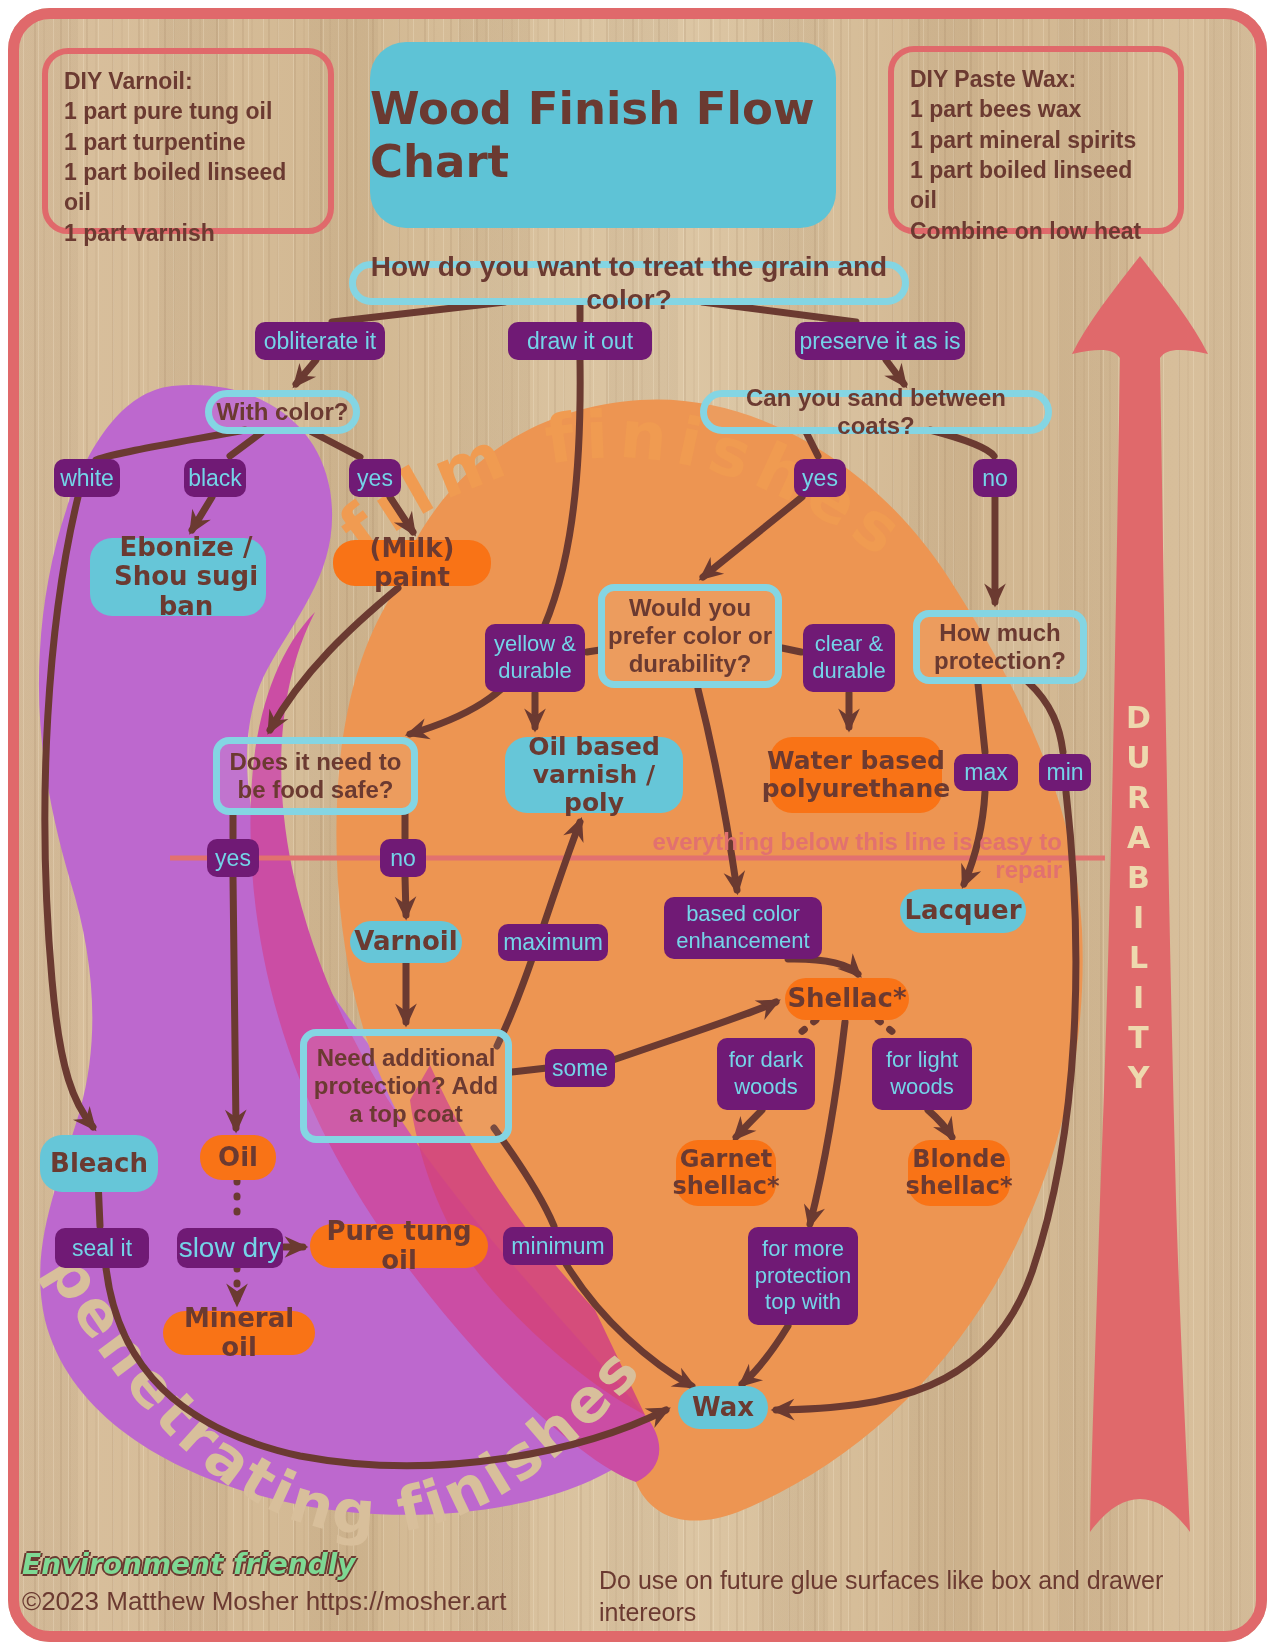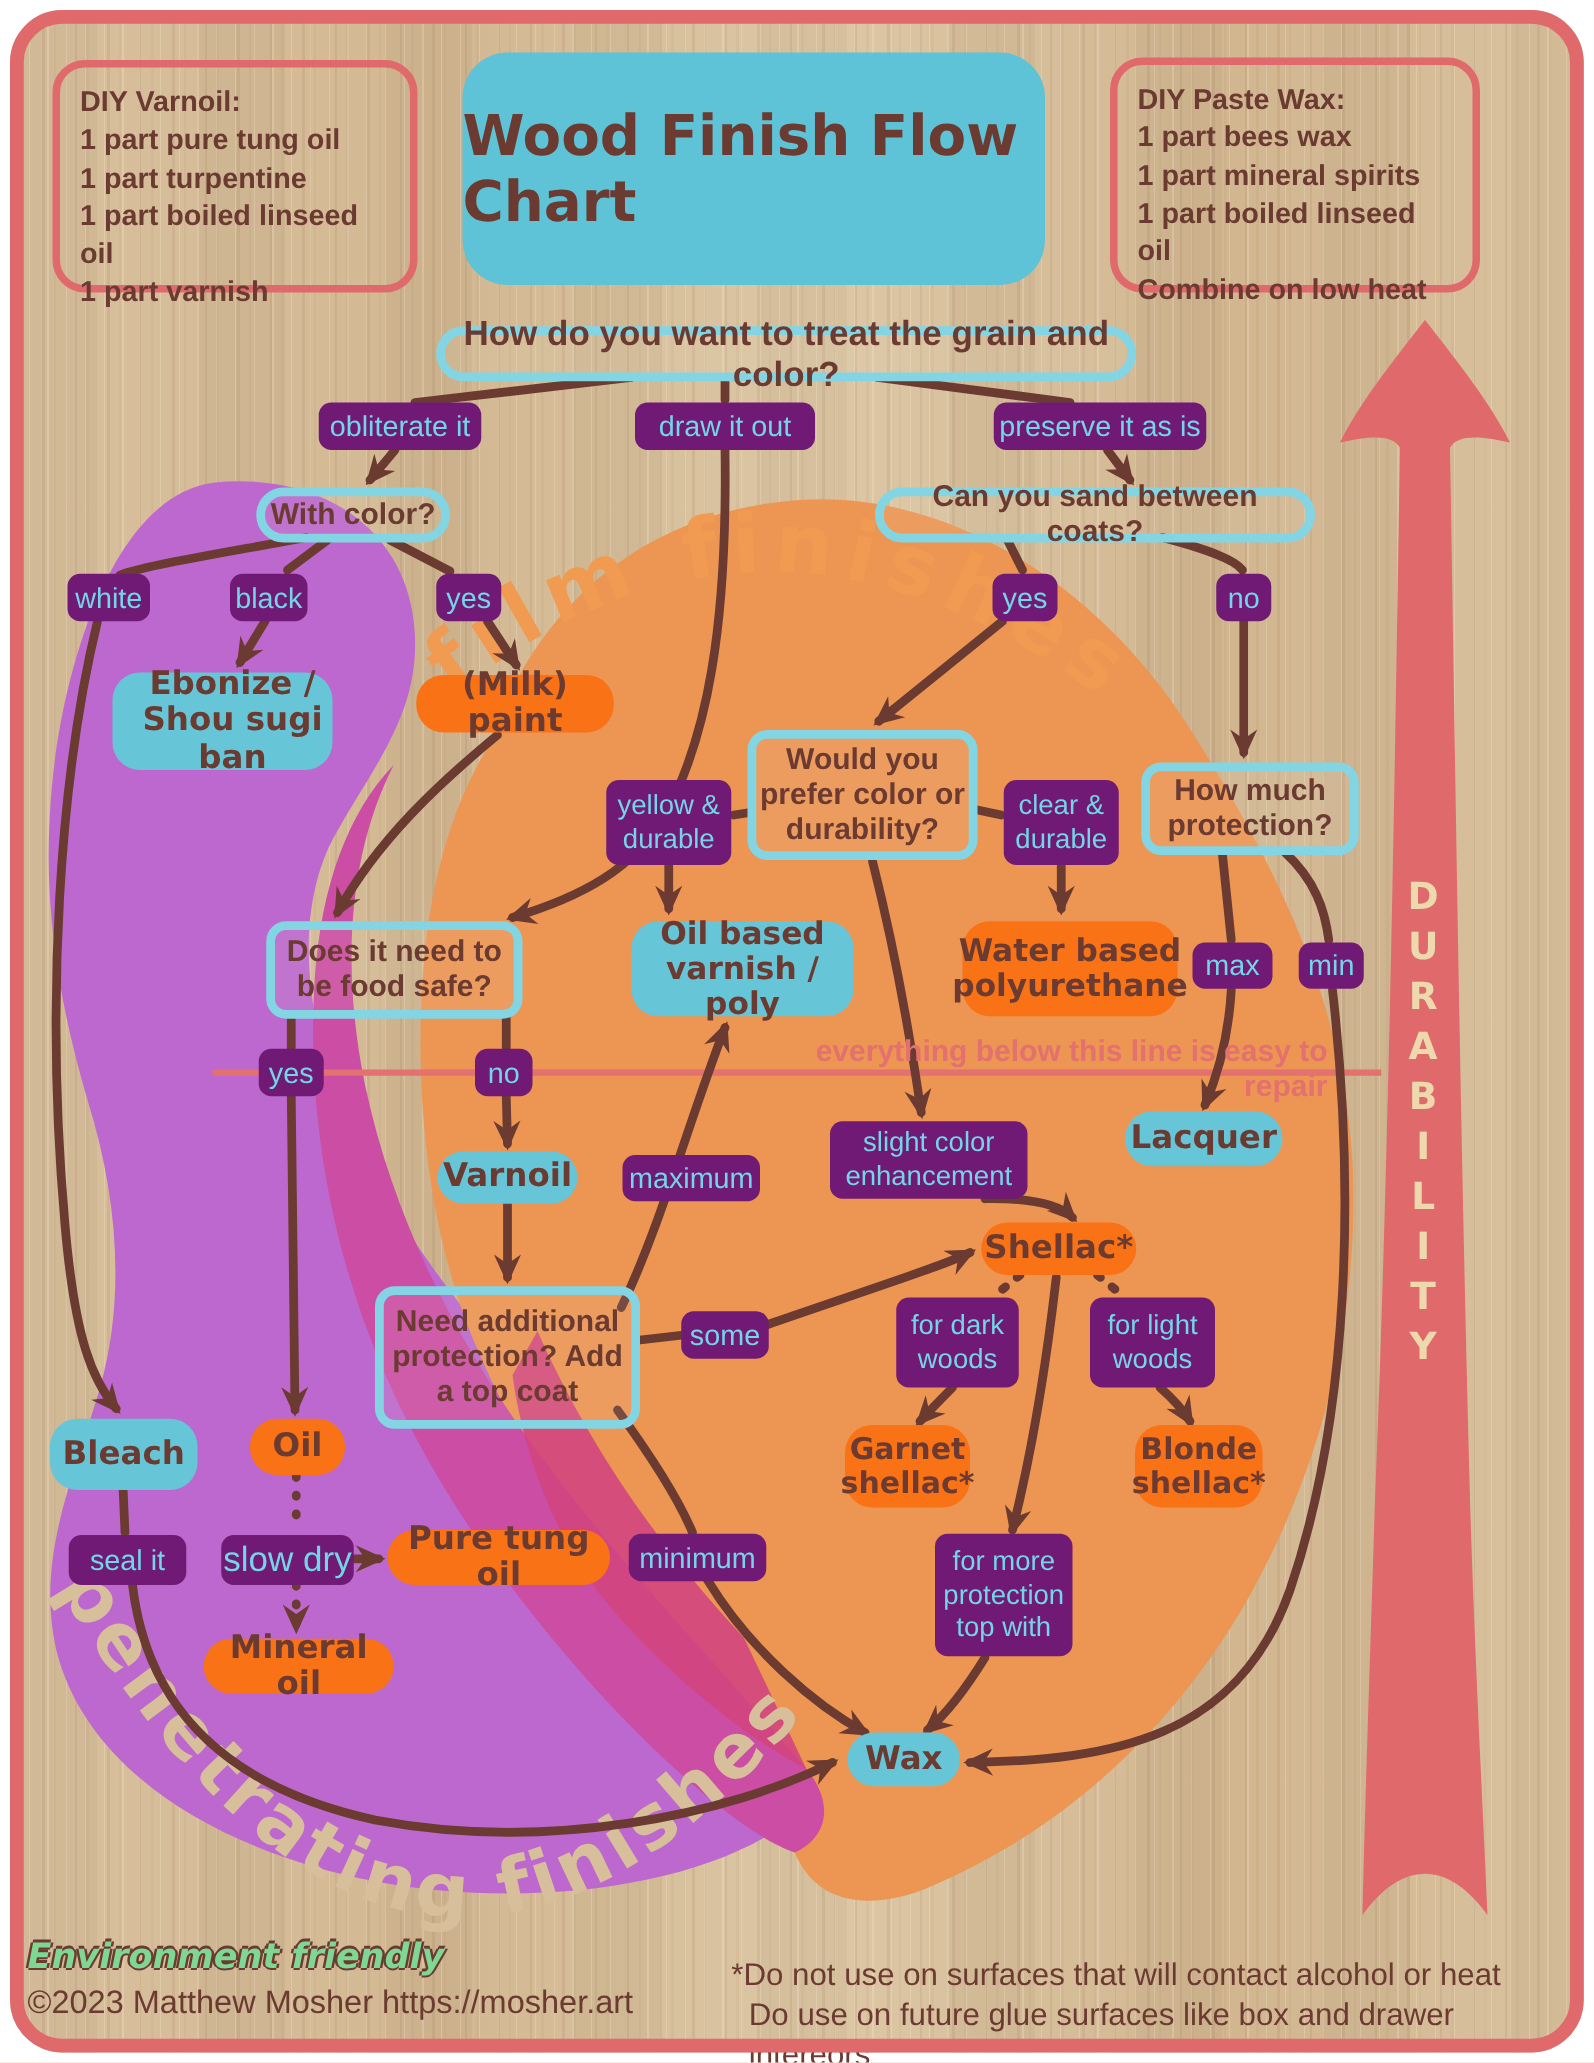--- a/index.html
+++ b/index.html
@@ -162,21 +162,21 @@
 <div class="a" style="left:349px;top:459px;width:52px;height:38px;font-size:23px;">yes</div>
 <div class="a" style="left:794px;top:459px;width:52px;height:38px;font-size:23px;">yes</div>
 <div class="a" style="left:973px;top:459px;width:44px;height:38px;font-size:23px;">no</div>
 <div class="a" style="left:485px;top:624px;width:100px;height:68px;font-size:22px;">yellow &amp; durable</div>
 <div class="a" style="left:803px;top:624px;width:92px;height:68px;font-size:22px;">clear &amp; durable</div>
 <div class="a" style="left:954px;top:754px;width:64px;height:37px;font-size:23px;">max</div>
 <div class="a" style="left:1039px;top:754px;width:52px;height:37px;font-size:23px;">min</div>
 <div class="a" style="left:207px;top:839px;width:52px;height:38px;font-size:23px;">yes</div>
 <div class="a" style="left:380px;top:839px;width:46px;height:38px;font-size:23px;">no</div>
 <div class="a" style="left:498px;top:924px;width:110px;height:37px;font-size:23px;">maximum</div>
-<div class="a" style="left:664px;top:897px;width:158px;height:62px;font-size:22px;">slight color enhancement</div>
+<div class="a" style="left:664px;top:897px;width:158px;height:62px;font-size:22px;">based color enhancement</div>
 <div class="a" style="left:545px;top:1049px;width:70px;height:38px;font-size:23px;">some</div>
 <div class="a" style="left:503px;top:1227px;width:110px;height:38px;font-size:23px;">minimum</div>
 <div class="a" style="left:717px;top:1038px;width:98px;height:72px;font-size:22px;">for dark woods</div>
 <div class="a" style="left:872px;top:1038px;width:100px;height:72px;font-size:22px;">for light woods</div>
 <div class="a" style="left:55px;top:1228px;width:94px;height:40px;font-size:23px;">seal it</div>
 <div class="a" style="left:177px;top:1228px;width:106px;height:40px;font-size:28px;">slow dry</div>
 <div class="a" style="left:748px;top:1227px;width:110px;height:98px;font-size:22px;">for more protection top with</div>
 
 <div class="r rt" style="left:90px;top:538px;width:176px;height:78px;font-size:26px;padding-left:16px;">Ebonize / Shou sugi ban</div>
 <div class="r rg" style="left:333px;top:540px;width:158px;height:46px;font-size:26px;">(Milk) paint</div>
@@ -192,17 +192,16 @@
 <div class="r rg" style="left:310px;top:1224px;width:178px;height:44px;font-size:26px;">Pure tung oil</div>
 <div class="r rg" style="left:163px;top:1311px;width:152px;height:44px;font-size:26px;">Mineral oil</div>
 <div class="r rt" style="left:678px;top:1386px;width:90px;height:43px;font-size:26px;">Wax</div>
 
 <div class="repair-note">everything below this line is easy to repair</div>
 <div class="durability">DURABILITY</div>
 
 <div class="eco">Environment friendly</div>
 <div class="copyright">©2023 Matthew Mosher https://mosher.art</div>
 <div class="notes">
-  <div>*Do not use on surfaces that will contact alcohol or heat</div>
   <div style="padding-left:14px;">Do use on future glue surfaces like box and drawer intereors</div>
 </div>
 
 <div class="frame"></div>
 
 </body></html>

